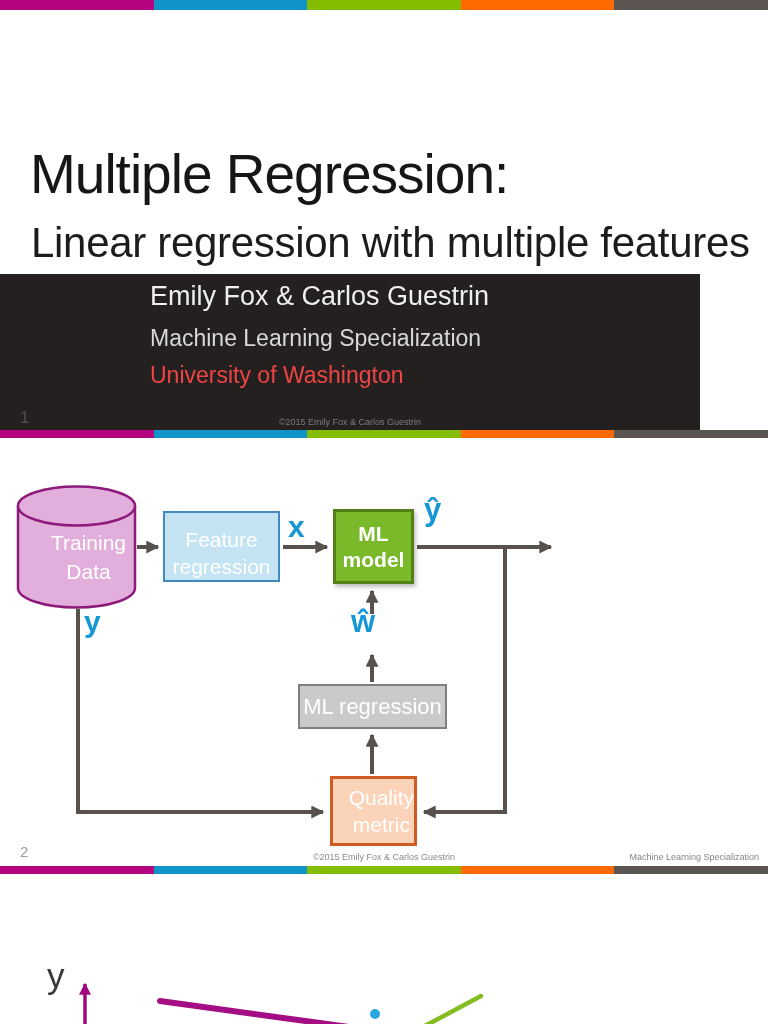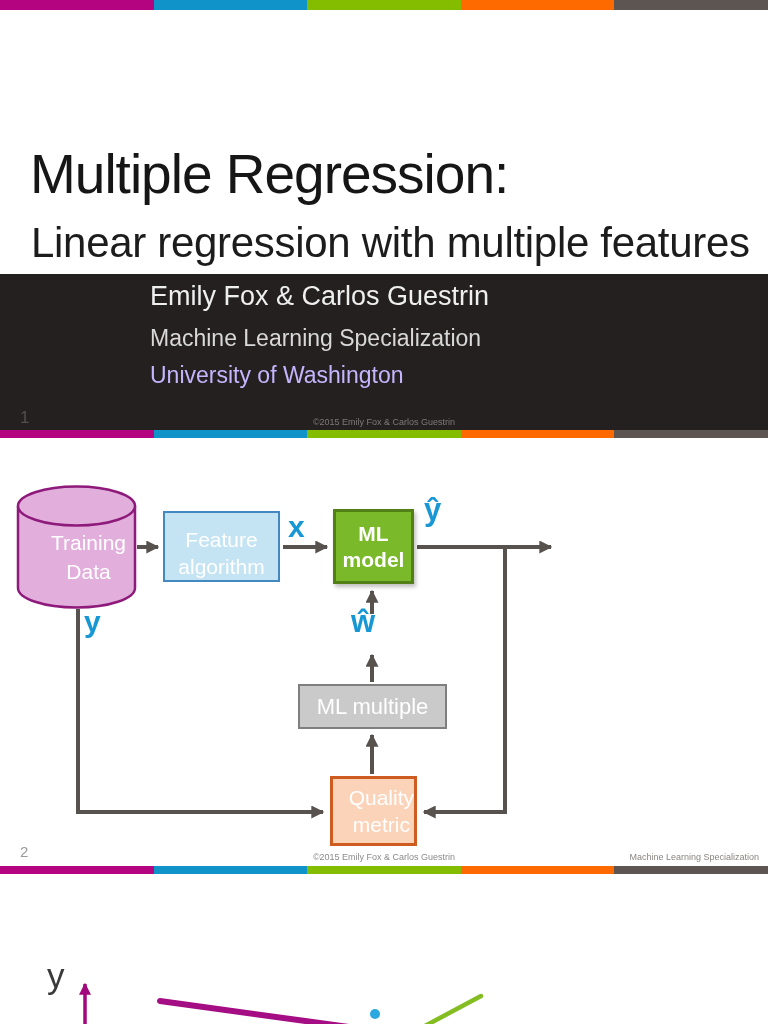--- a/index.html
+++ b/index.html
@@ -10,24 +10,24 @@
   .abs{position:absolute;}
   
   .stripe{position:absolute;left:0;width:768px;display:flex;}
   .stripe .seg{flex:1 1 0;height:100%;}
   #stripe-top{top:0;height:10px;}
   #stripe-mid{top:430px;height:8px;}
   #stripe-bot{top:866px;height:8px;}
   
   .title{left:30px;top:142px;font-size:55px;font-weight:500;color:#161616;letter-spacing:-1px;}
   .subtitle{left:31px;top:219px;font-size:42px;font-weight:400;color:#1c1c1c;letter-spacing:-0.3px;}
-  .dark-band{left:0;top:274px;width:768px;height:156px;background:#242020;}
+  .dark-band{left:0;top:274px;width:700px;height:156px;background:#242020;}
   .authors{left:150px;top:7px;font-size:27px;color:#efefef;font-weight:400;}
   .program{left:150px;top:51px;font-size:23px;color:#d8d8d8;font-weight:400;}
-  .institution{left:150px;top:88px;font-size:23px;color:#c4b5fd;font-weight:400;}
+  .institution{left:150px;top:88px;font-size:23px;color:#ef4444;font-weight:400;}
   .slidenum1{left:20px;bottom:2px;font-size:17px;color:#524f4f;}
   .copy1{left:0;bottom:3px;width:100%;text-align:center;font-size:9px;color:#7e7a78;}
   
   #diagram{left:0;top:0;z-index:1;}
   .node{position:absolute;z-index:2;display:flex;align-items:center;justify-content:center;
         text-align:center;color:#ffffff;box-sizing:border-box;}
   .node-training{left:18px;top:524px;width:117px;height:66px;font-size:21px;line-height:29px;background:transparent;margin-left:12px;}
   .node-feature{left:163px;top:511px;width:117px;height:71px;background:#c4e3f3;border:2px solid #4289bf;
                 font-size:21px;line-height:27px;align-items:flex-end;}
   .node-mlmodel{left:333px;top:509px;width:81px;height:75px;background:#7ab929;border:3px solid #527f16;
@@ -119,31 +119,31 @@
 
   <div class="node node-training">
     <div>
       <div>Training</div>
       <div>Data</div>
     </div>
   </div>
   <div class="node node-feature">
     <div>
       <div>Feature</div>
-      <div>algorithm</div>
+      <div>regression</div>
     </div>
   </div>
   <div class="node node-mlmodel">
     <div>
       <div>ML</div>
       <div>model</div>
     </div>
   </div>
   <div class="node node-mlalgo">
-    <div>ML multiple</div>
+    <div>ML regression</div>
   </div>
   <div class="node node-quality">
     <div>
       <div>Quality</div>
       <div>metric</div>
     </div>
   </div>
 
   <div class="var var-x">x</div>
   <div class="var var-yhat">ŷ</div>

